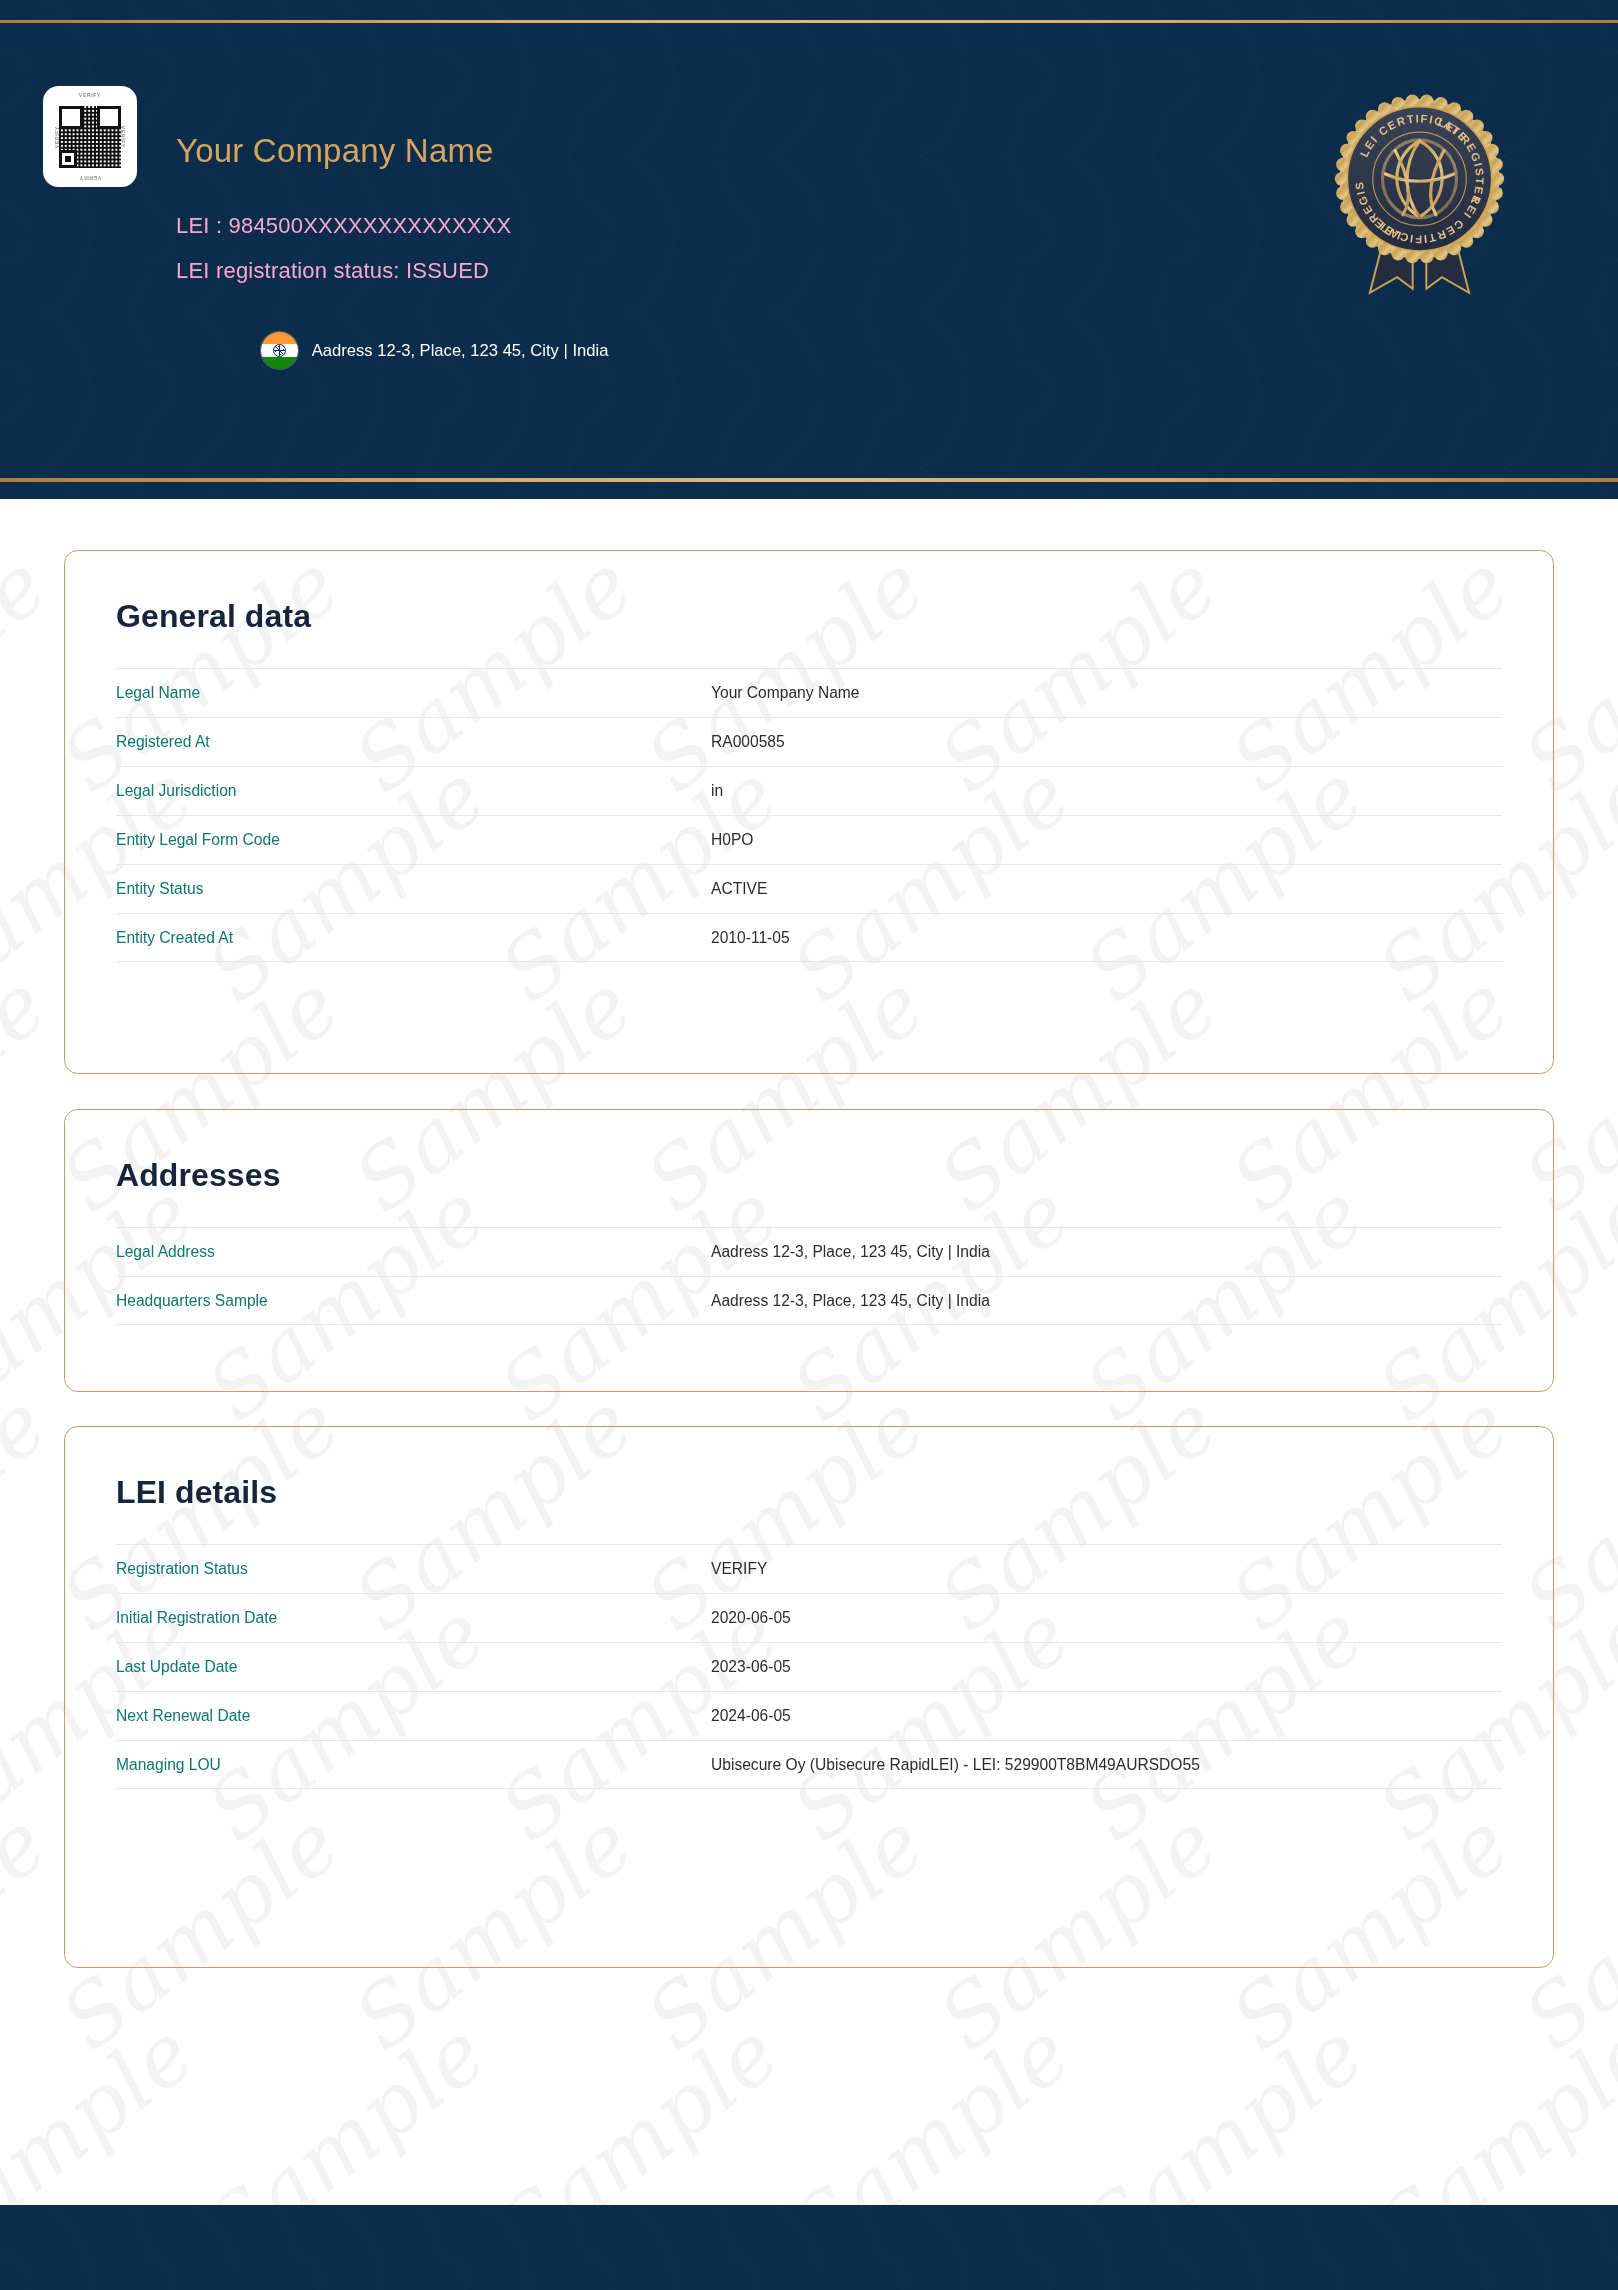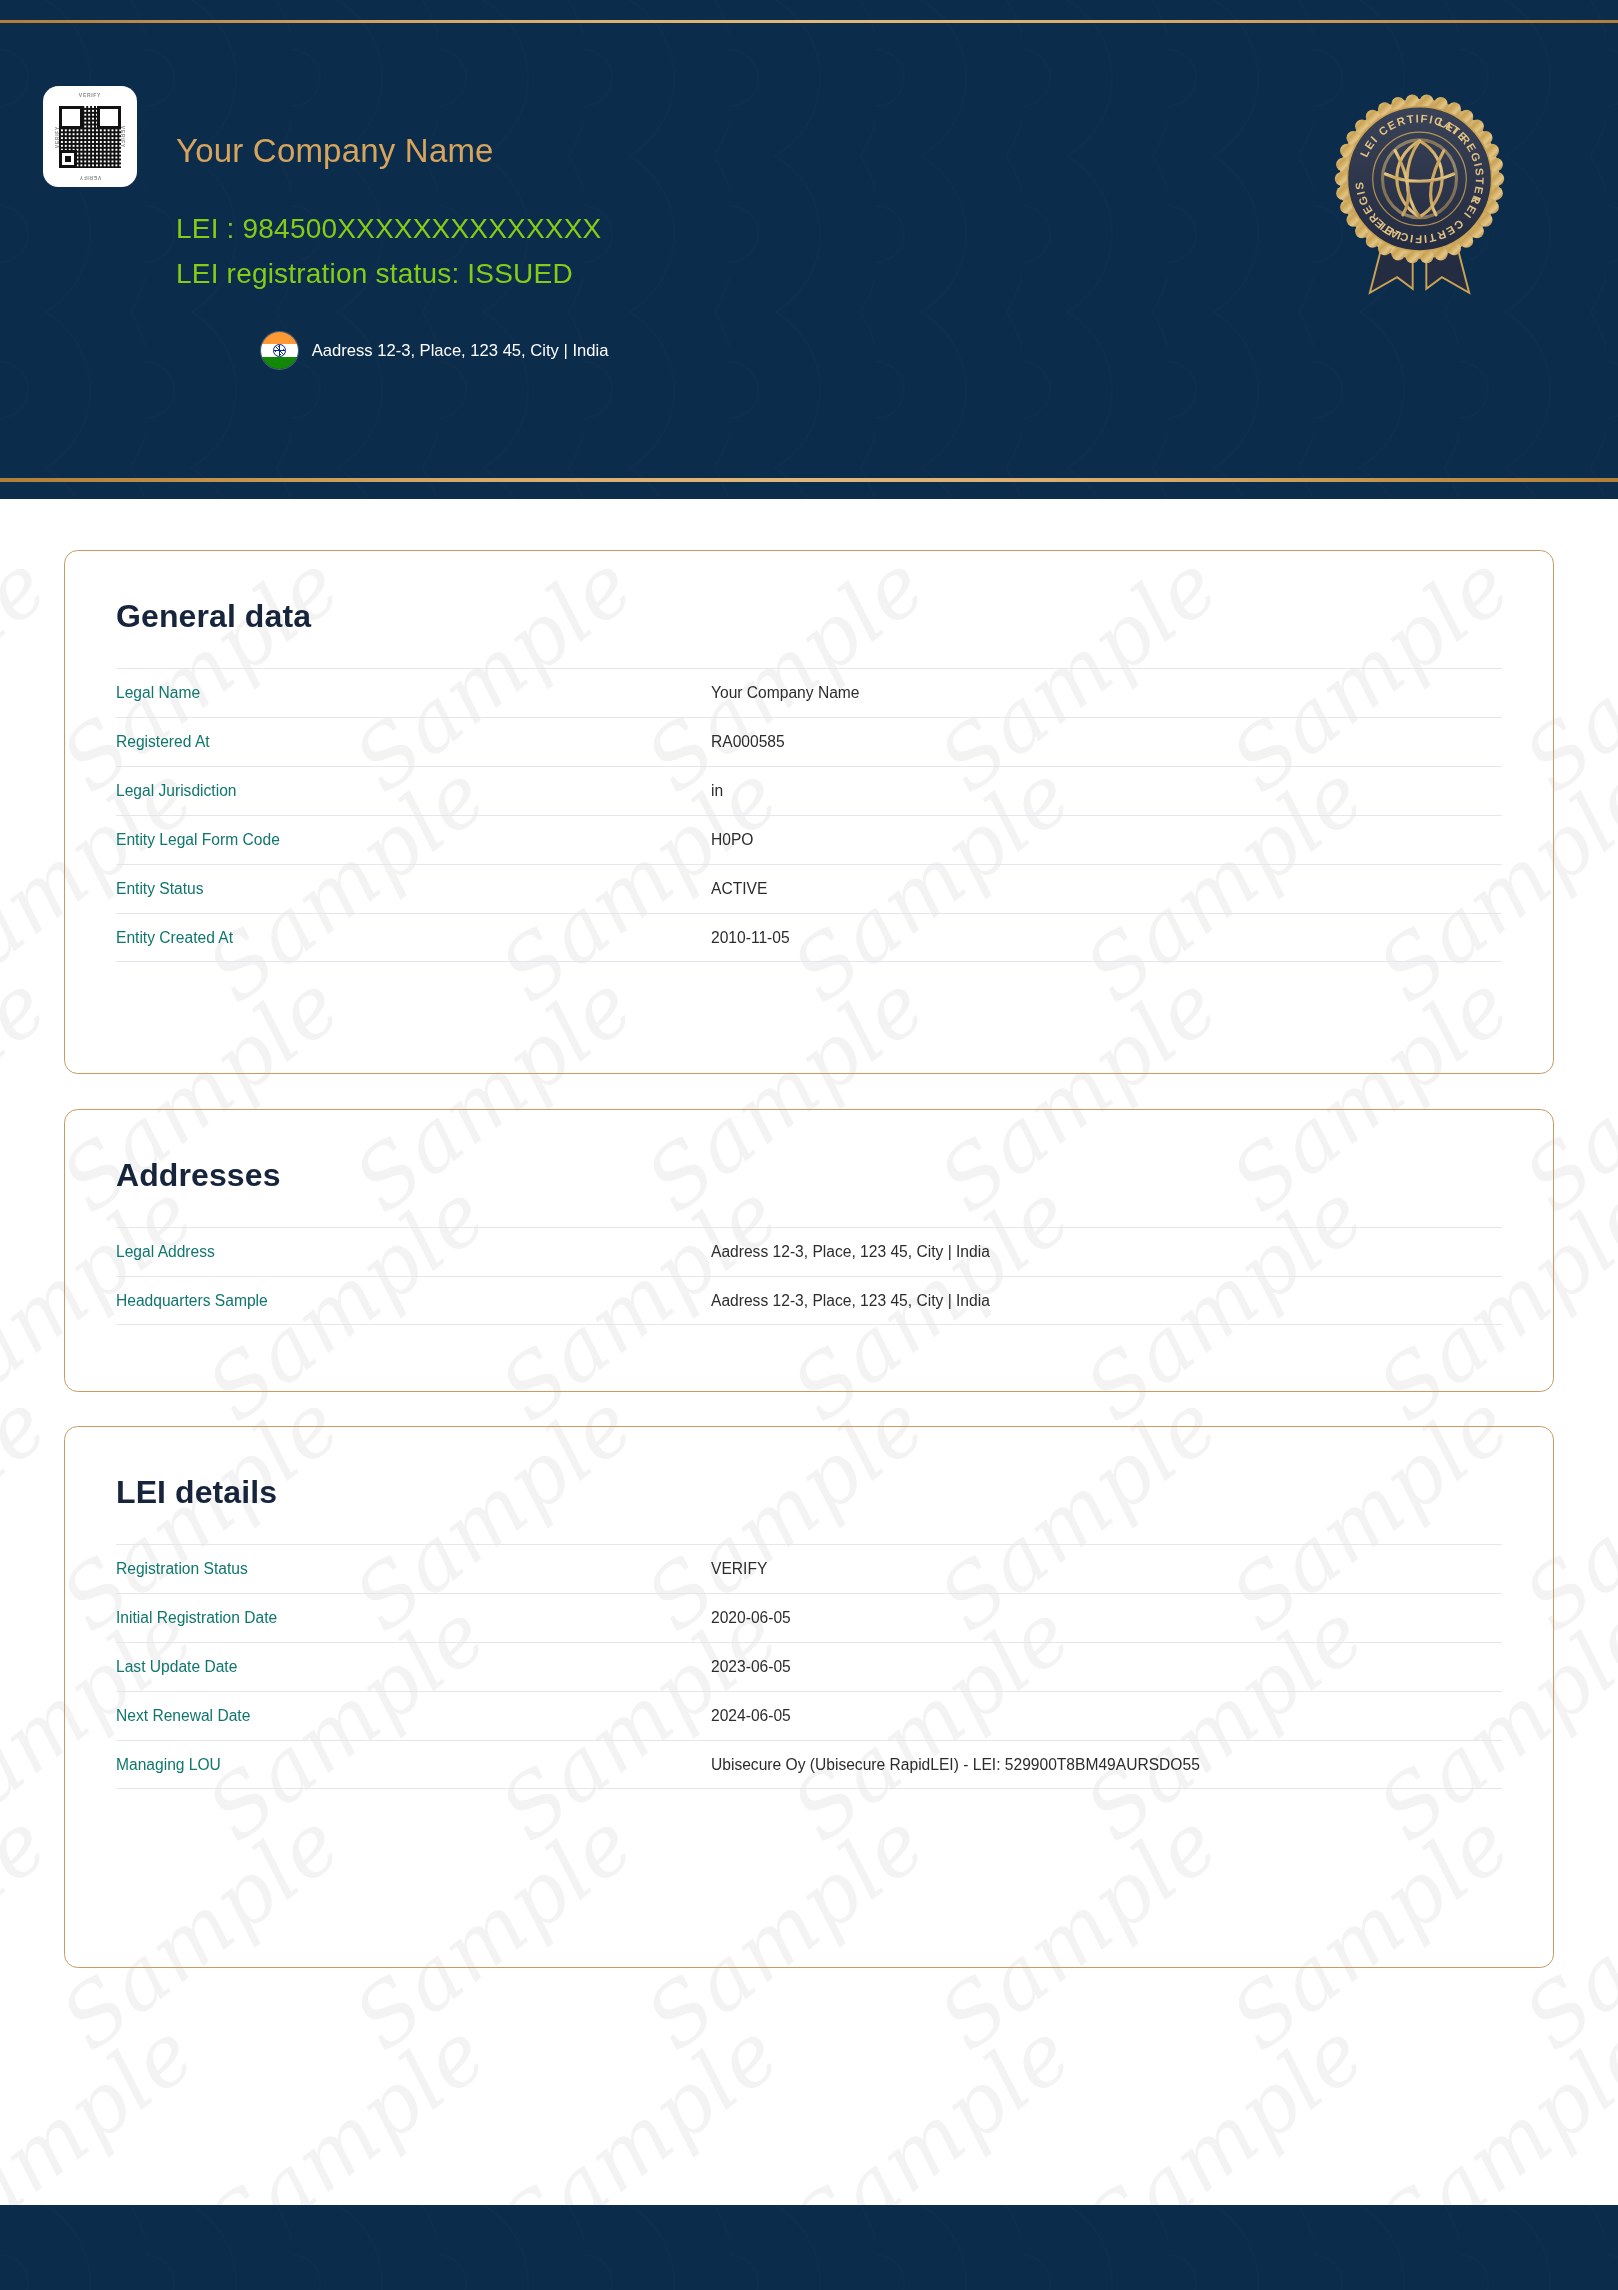--- a/index.html
+++ b/index.html
@@ -96,22 +96,22 @@
   }
 
   .company-name{
     position:absolute; left:176px; top:132px;
     font-size:33px; font-weight:400;
     color:#d6a45c; letter-spacing:0.2px;
     z-index:4;
   }
   .lei-line{
     position:absolute; left:176px;
-    font-size:28px; font-weight:400;
-    color:#84cc16; letter-spacing:0.2px;
+    font-size:22px; font-weight:400;
+    color:#f9a8d4; letter-spacing:0.2px;
     z-index:4;
   }
   .lei-line.l1{ top:213px; }
   .lei-line.l2{ top:258px; }
 
   .addr-row{
     position:absolute; left:261px; top:332px;
     display:flex; align-items:center; gap:13.7px;
     z-index:4;
   }

